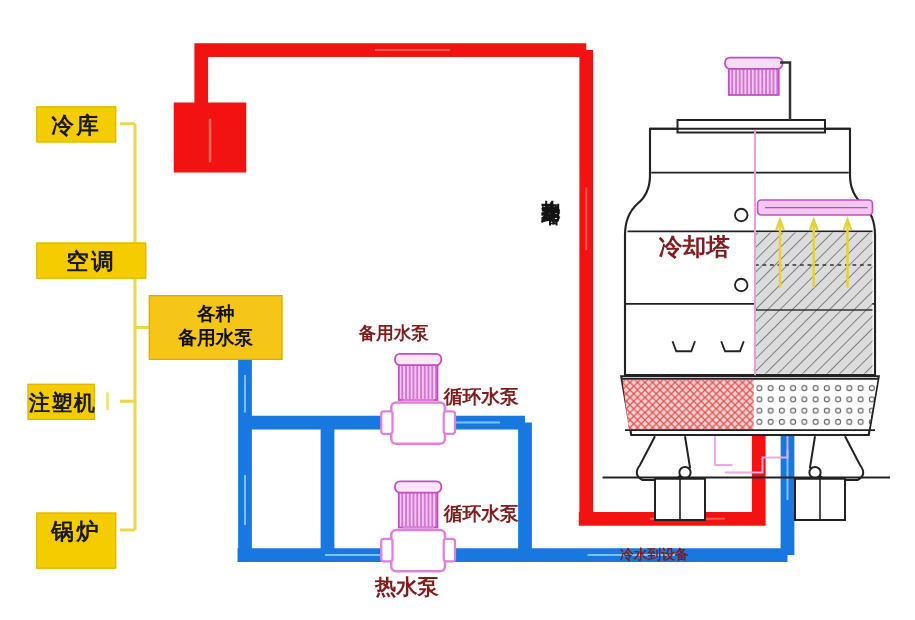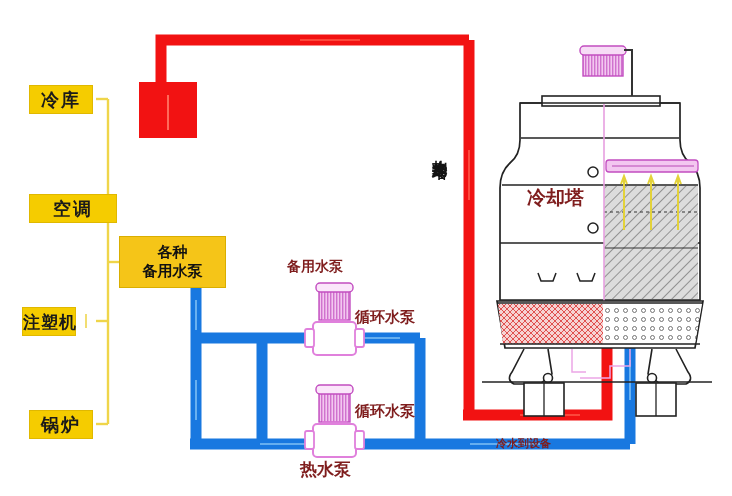--- a/index.html
+++ b/index.html
@@ -212,21 +212,21 @@
       <line x1="322" y1="422" x2="347" y2="422" stroke="#e080dc" stroke-width="1.4"></line>
     </g>
   </svg>
 
   <div class="lbl ylabel" style="left:29px;top:85px;width:64px;height:29px;font-size:18px;line-height:29px;">冷库</div>
 
   <div class="lbl ylabel" style="left:29px;top:194px;width:88px;height:29px;font-size:18px;line-height:29px;">空调</div>
 
   <div class="lbl ylabel" style="left:22px;top:307px;width:54px;height:29px;font-size:17px;line-height:29px;letter-spacing:1px;">注塑机</div>
 
-  <div class="lbl ylabel" style="left:29px;top:410px;width:64px;height:29px;font-size:18px;line-height:29px;">锅炉</div>
+  <div class="lbl ylabel" style="left:29px;top:410px;width:64px;height:45px;font-size:18px;line-height:29px;">锅炉</div>
 
   <div class="ybox" style="position:absolute;left:119px;top:236px;width:107px;height:52px;font-size:15px;">
     <span>各种</span>
     <span>备用水泵</span>
   </div>
 
   <div class="lbl vtext" style="left:432px;top:148px;font-size:15px;">热水到冷却塔</div>
 
   <div class="lbl plain" style="left:496px;top:436px;font-size:11px;">冷水到设备</div>
 

